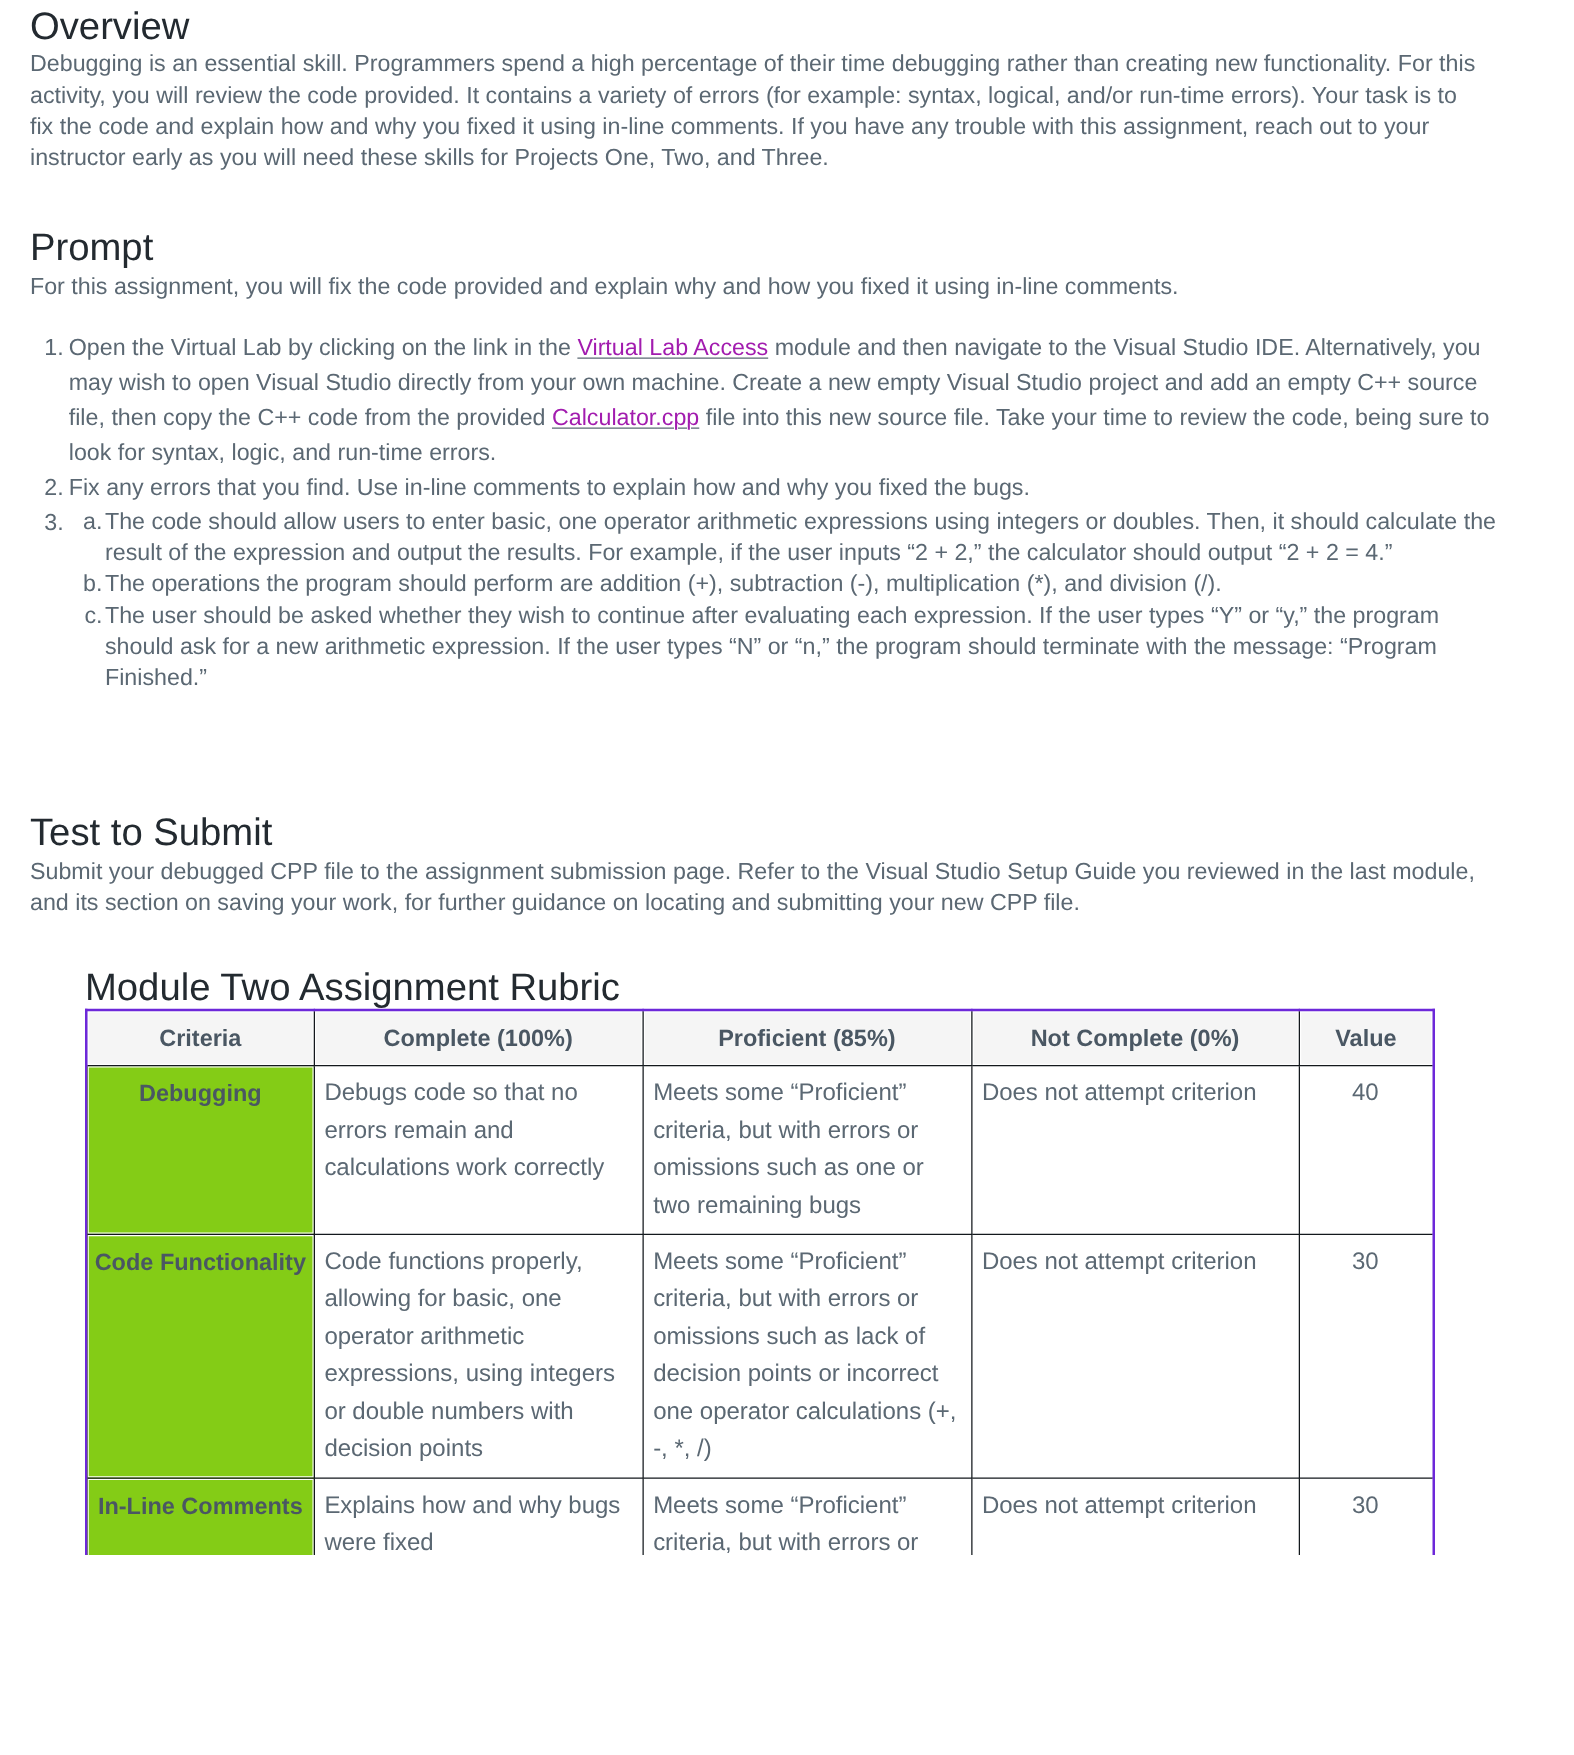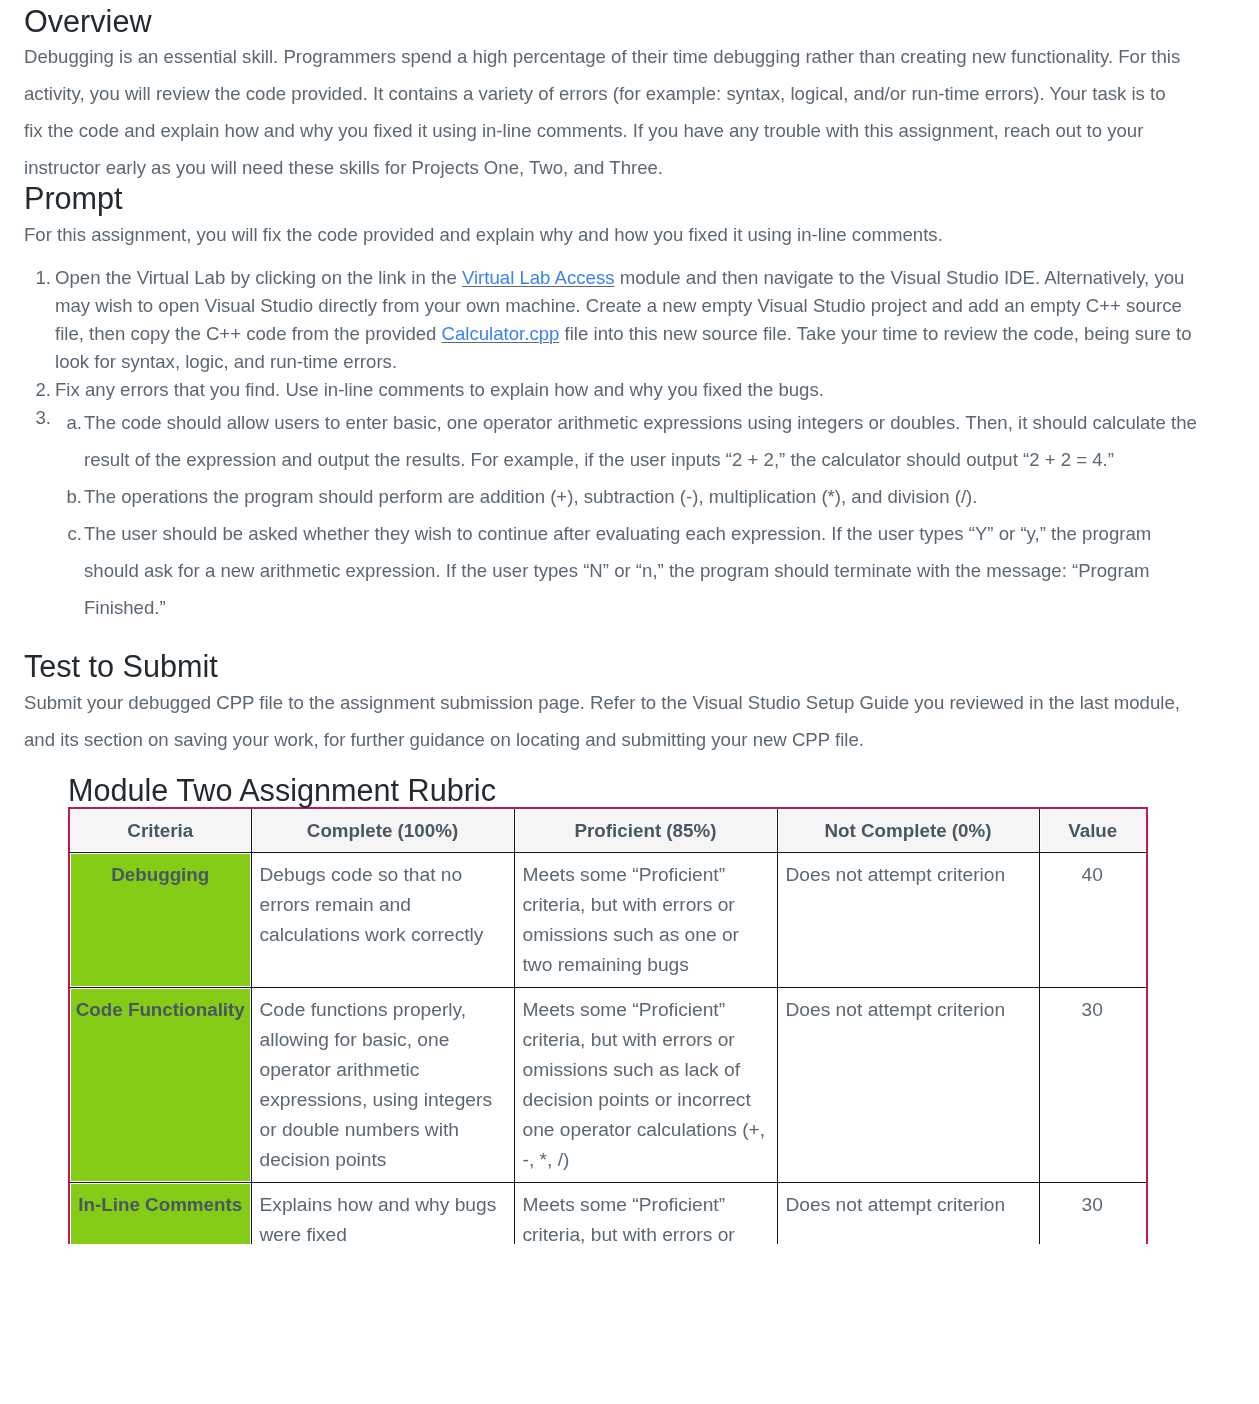--- a/index.html
+++ b/index.html
@@ -20,21 +20,21 @@
     font-size:30.6px;
     line-height:1;
     margin:0;
     padding:0;
     position:absolute;
     left:24px;
     white-space:nowrap;
   }
   p.body, ol.steps, ol.sub {
     font-size:18.6px;
-    line-height:37px;
+    line-height:25px;
     margin:0;
     padding:0;
     color:#5b6873;
     position:absolute;
     left:24px;
   }
   p.body { width:1163px; }
 
   ol.steps {
     line-height:28.05px;
@@ -62,40 +62,40 @@
     counter-reset: sub;
   }
   ol.sub > li { padding:0; margin:0; position:relative; counter-increment: sub; }
   ol.sub > li::before {
     content: counter(sub, lower-alpha) ".";
     position:absolute;
     left:-29px;
     width:27px;
     text-align:right;
   }
-  a.link { color:#3b82f6; text-decoration:underline; text-decoration-color:#5b6873; text-decoration-thickness:1px; text-underline-offset:2px; }
+  a.link { color:#a21caf; text-decoration:underline; text-decoration-color:#5b6873; text-decoration-thickness:1px; text-underline-offset:2px; }
 
   
   .rubric-wrap { position:absolute; left:68px; top:807px; }
   .rubric-caption {
     font-size:30.6px;
     color:#232a30;
     text-align:left;
     line-height:1;
     width:1079px;
     position:absolute;
     top:-32px;
     left:0;
     white-space:nowrap;
   }
   table.rubric {
     border-collapse:collapse;
     table-layout:fixed;
     width:1079px;
-    border:2px solid #be185d;
+    border:2px solid #6d28d9;
   }
   table.rubric th, table.rubric td {
     border:1px solid #13181c;
     vertical-align:top;
     padding:7px 9px 7px 8px;
     font-weight:400;
     font-size:19.2px;
     line-height:30px;
     color:#5b6873;
   }

